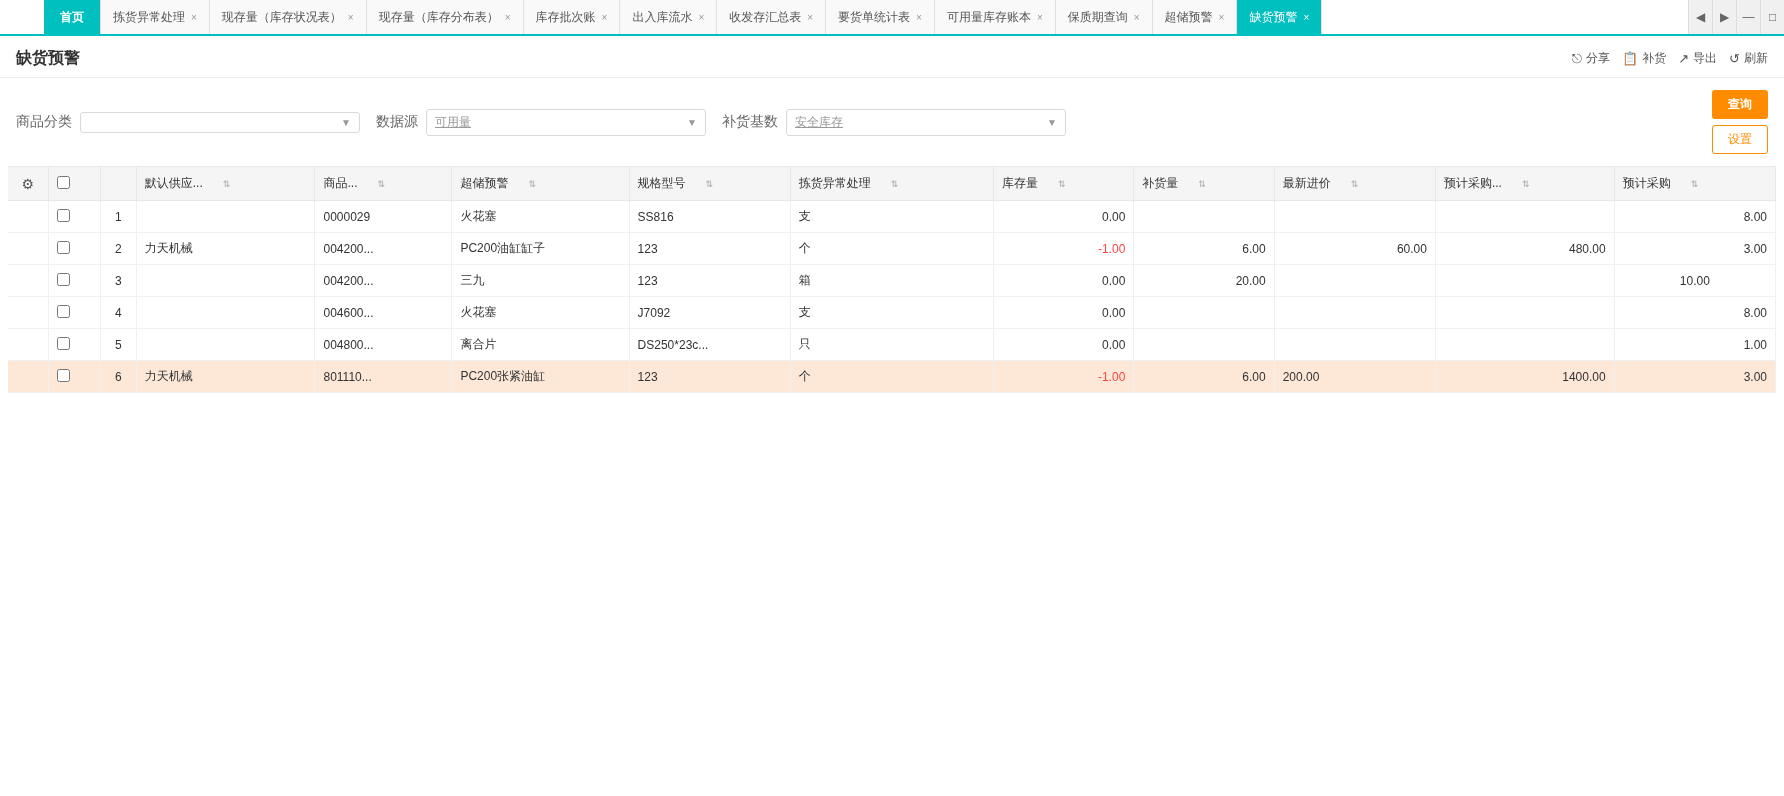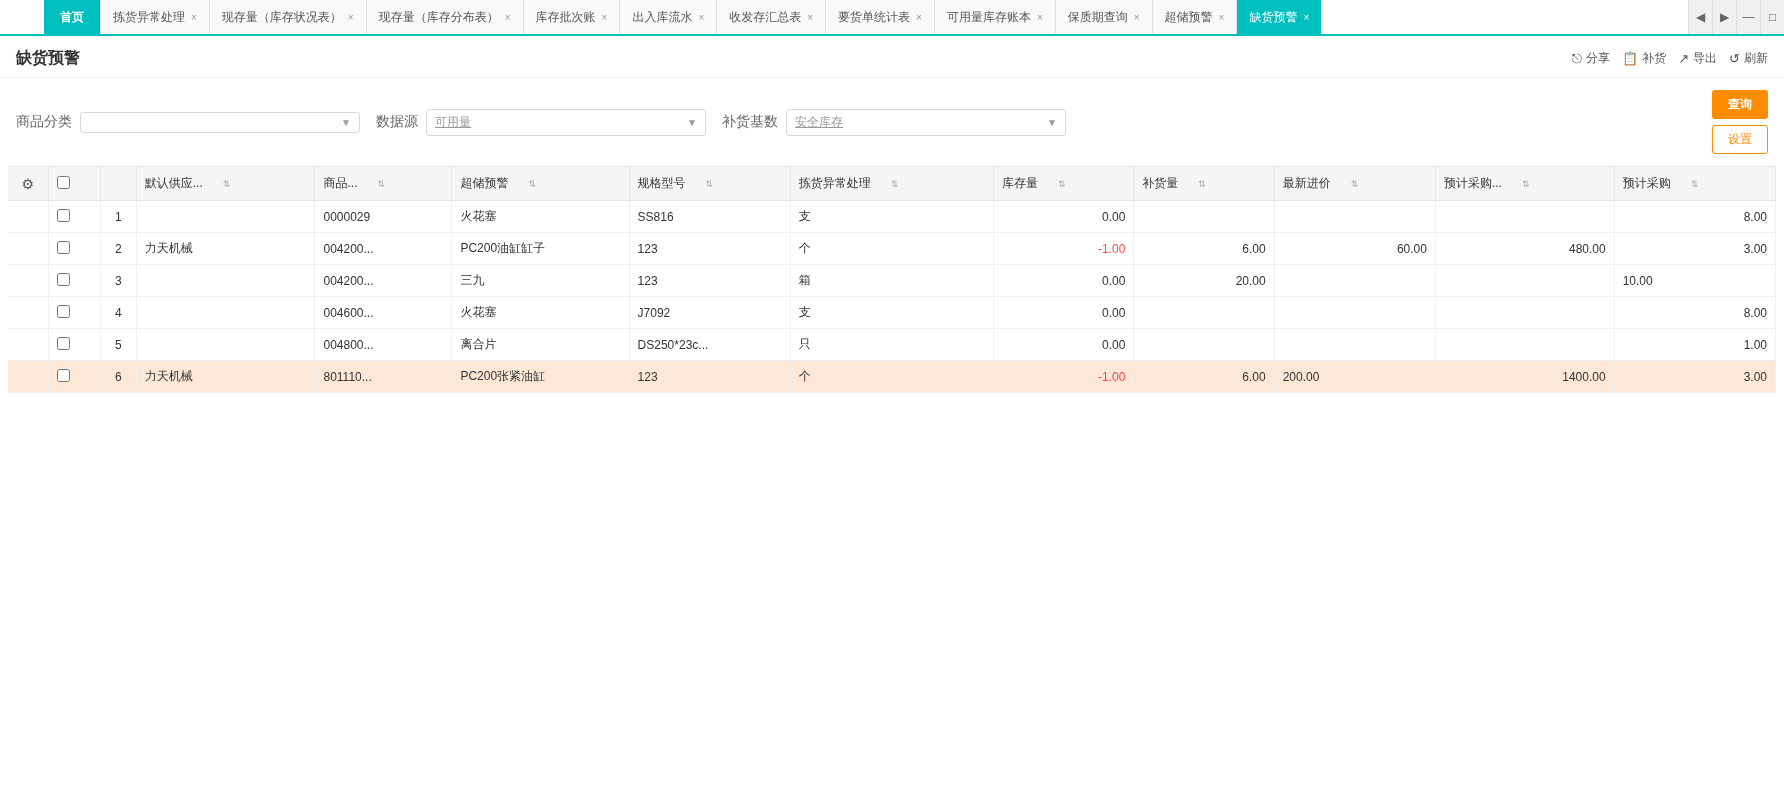--- a/index.html
+++ b/index.html
@@ -447,21 +447,21 @@
             <td class="row-num" style="text-align: center;">3</td>
             <td></td>
             <td>004200...</td>
             <td>三九</td>
             <td>123</td>
             <td>箱</td>
             <td style="text-align: right;">0.00</td>
             <td style="text-align: right;">20.00</td>
             <td style="text-align: right;"></td>
             <td style="text-align: right;"></td>
-            <td style="text-align: left;">10.00</td>
+            <td style="text-align: center;">10.00</td>
           </tr>
           <tr>
             <td></td>
             <td><input type="checkbox" style=""></td>
             <td class="row-num" style="text-align: center;">4</td>
             <td></td>
             <td>004600...</td>
             <td>火花塞</td>
             <td>J7092</td>
             <td>支</td>

